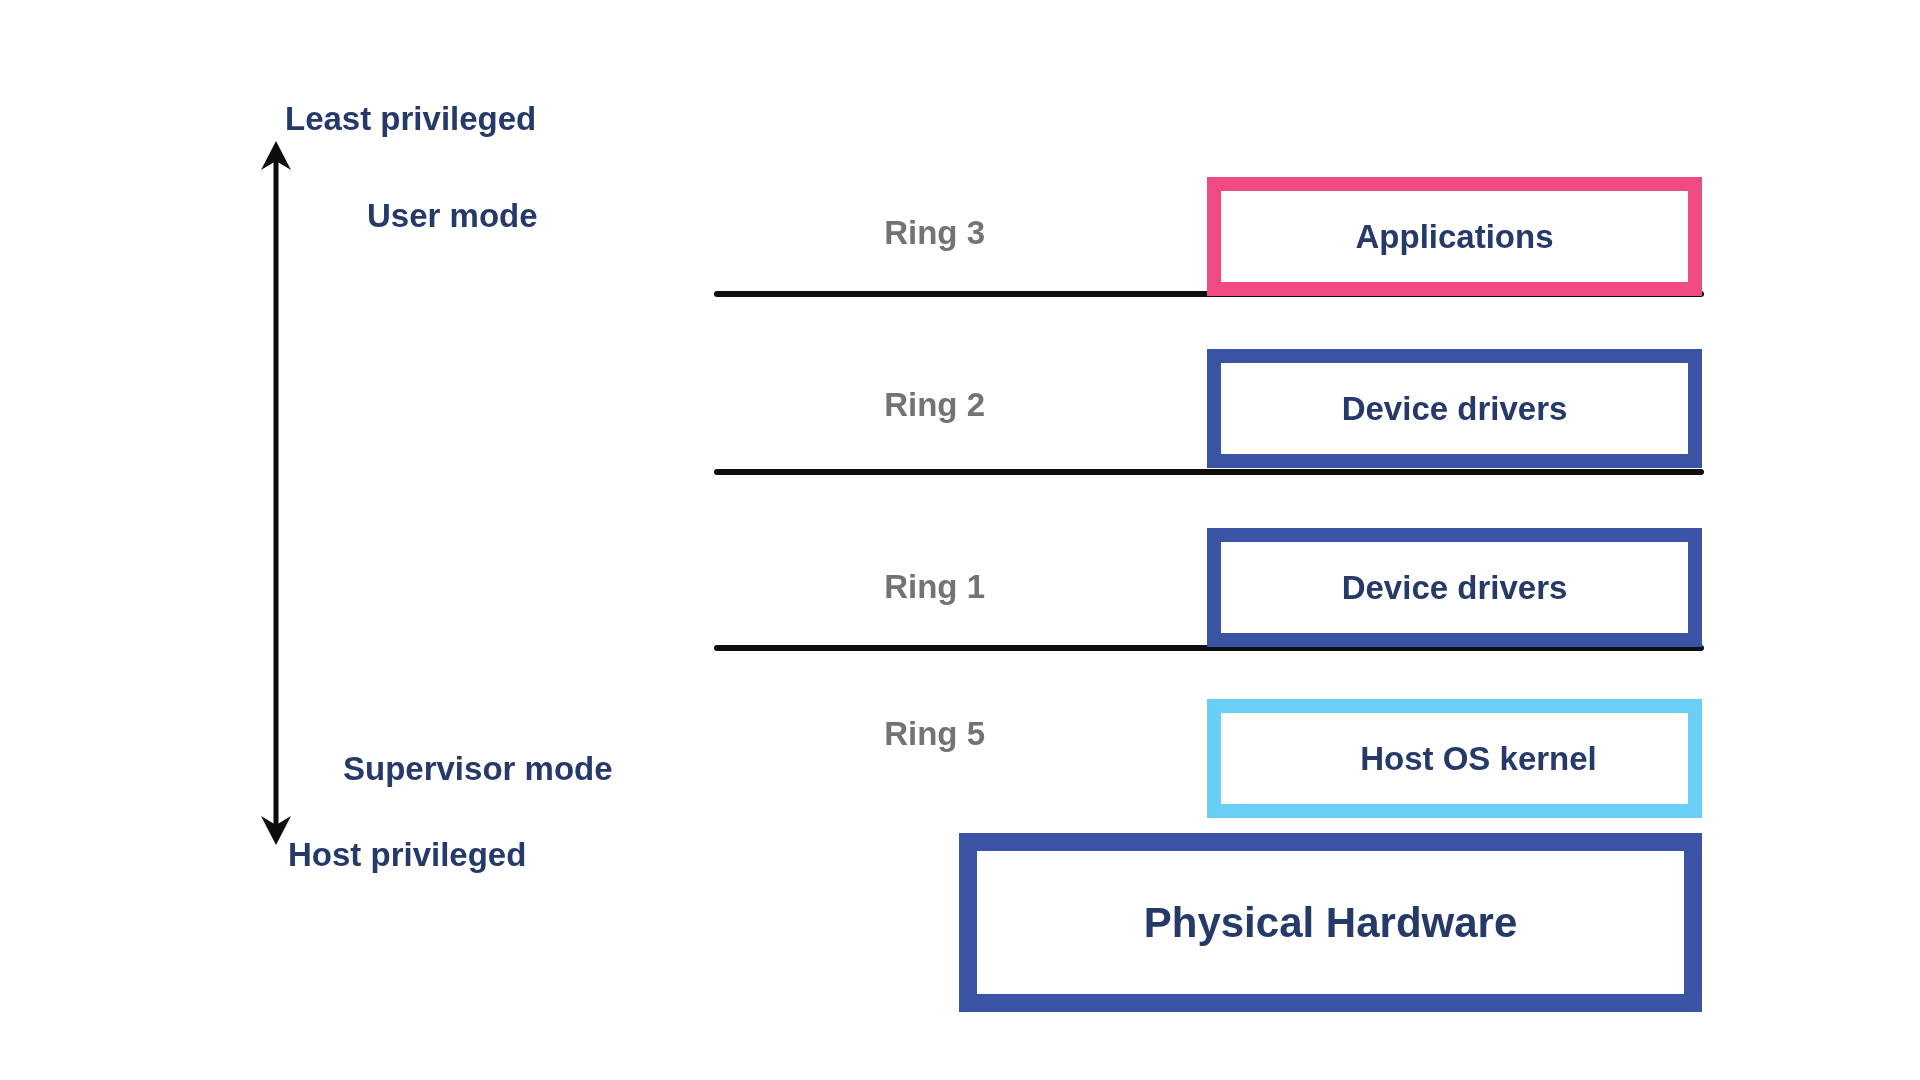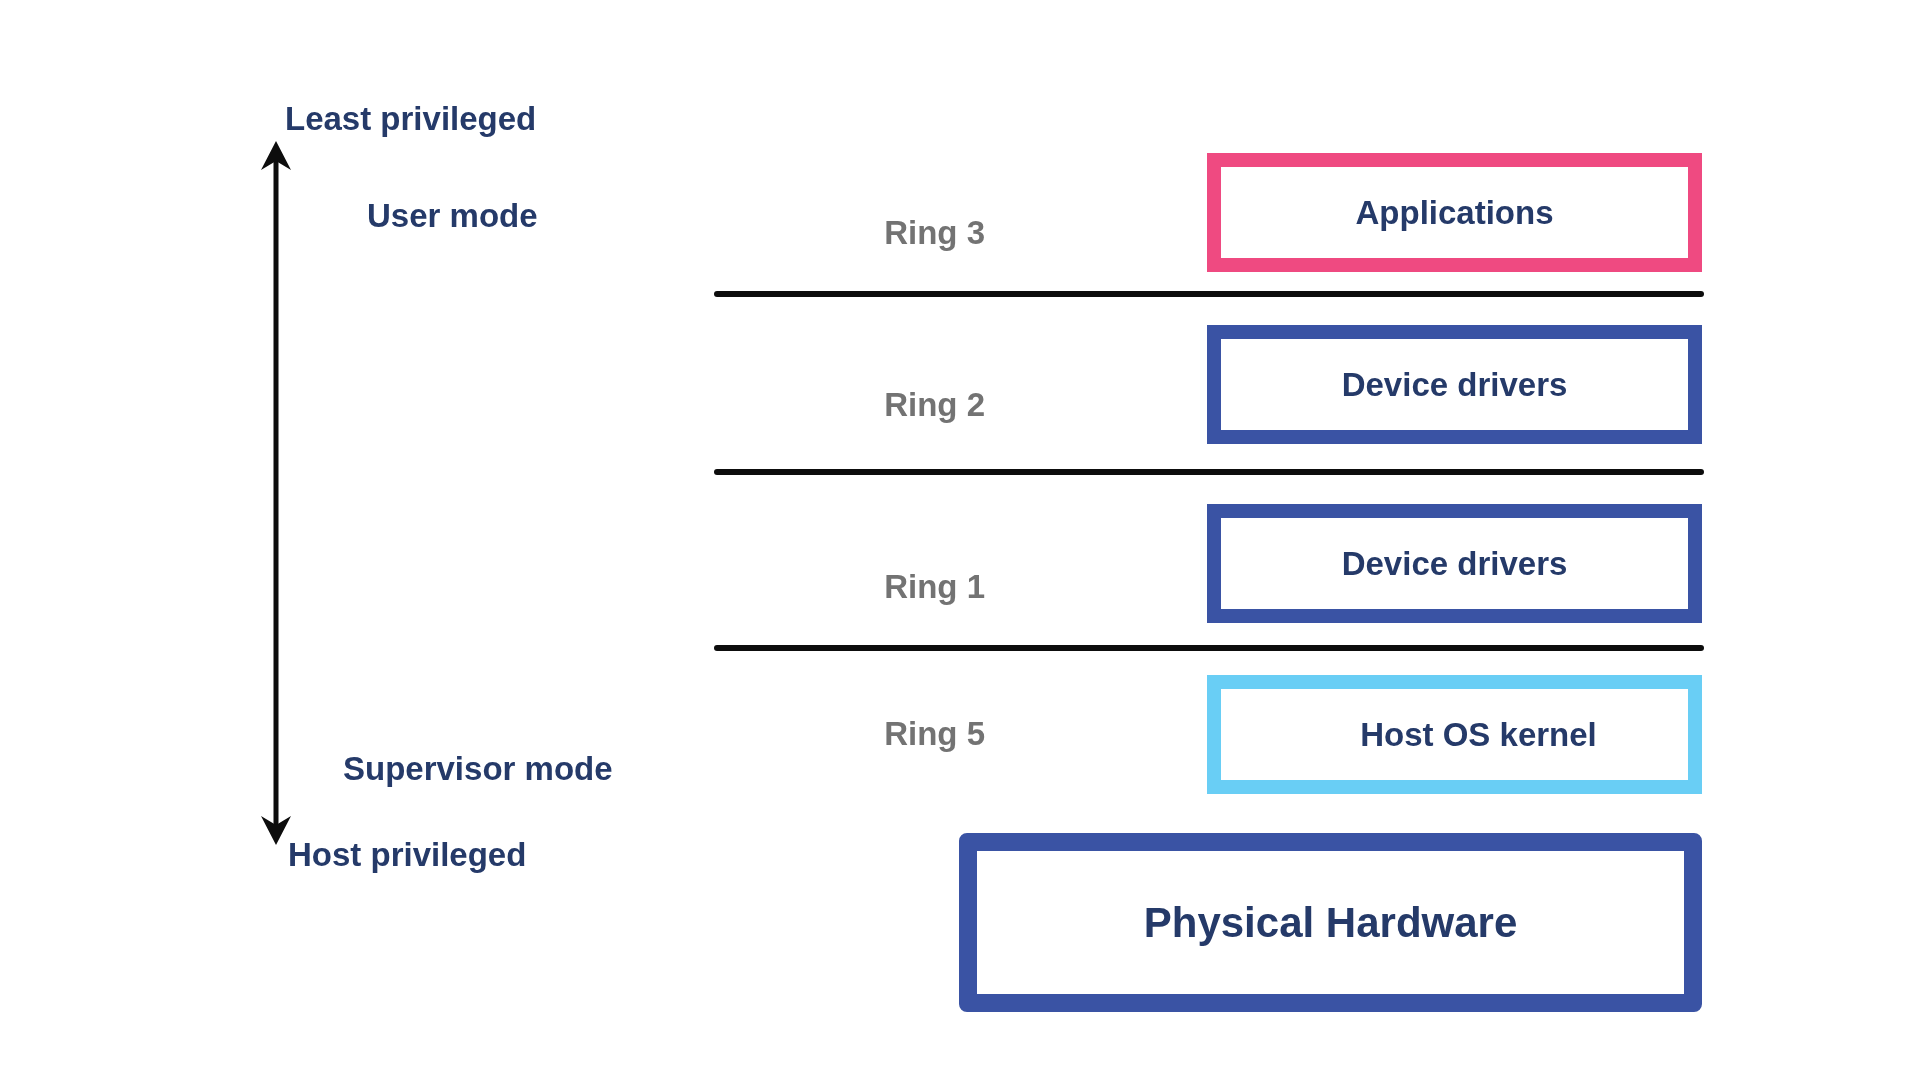--- a/index.html
+++ b/index.html
@@ -68,20 +68,21 @@
     box-sizing: border-box;
     border: 14px solid #3A53A4;
     background: #ffffff;
     display: flex;
     align-items: center;
     justify-content: center;
     color: #253A69;
     font-weight: 700;
     font-size: 33px;
     white-space: nowrap;
+    margin-top: 24px;
   }
   .box-apps  { top: 153px; }
   .box-dd1   { top: 325px; }
   .box-dd2   { top: 504px; }
   .box-host  { top: 675px; }
 
   .hardware-box {
     position: absolute;
     left: 959px;
     top: 833px;
@@ -122,15 +123,15 @@
 
   <div class="sep-line sep-1"></div>
   <div class="sep-line sep-2"></div>
   <div class="sep-line sep-3"></div>
 
   <div class="component-box box-apps" style="border-color: rgb(239, 74, 129);">Applications</div>
   <div class="component-box box-dd1" style="border-color: rgb(58, 83, 164);">Device drivers</div>
   <div class="component-box box-dd2" style="border-color: rgb(58, 83, 164);">Device drivers</div>
   <div class="component-box box-host" style="border-color: rgb(105, 206, 245); padding-left: 48px;">Host OS kernel</div>
 
-  <div class="hardware-box" style="border-color: rgb(58, 83, 164); border-radius: 8px;">Physical Hardware</div>
+  <div class="hardware-box" style="border-color: rgb(58, 83, 164);">Physical Hardware</div>
 
 </div>
 
 </body></html>

